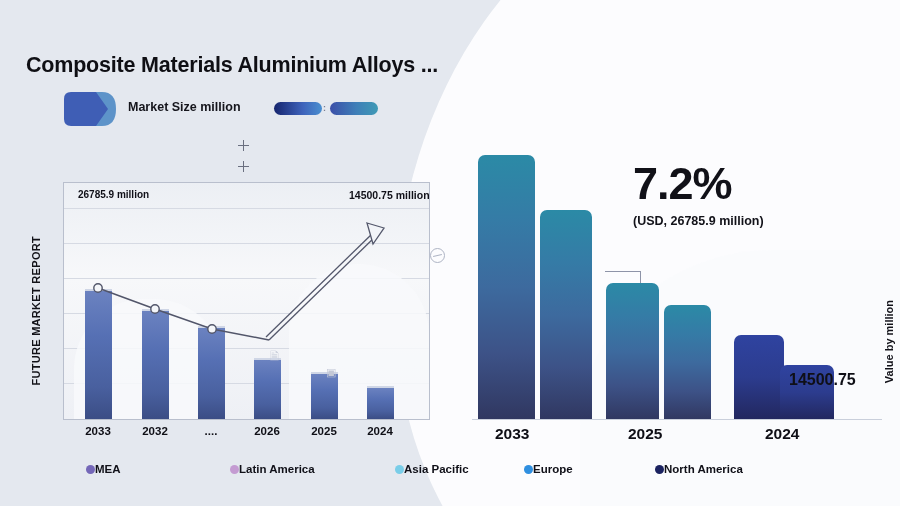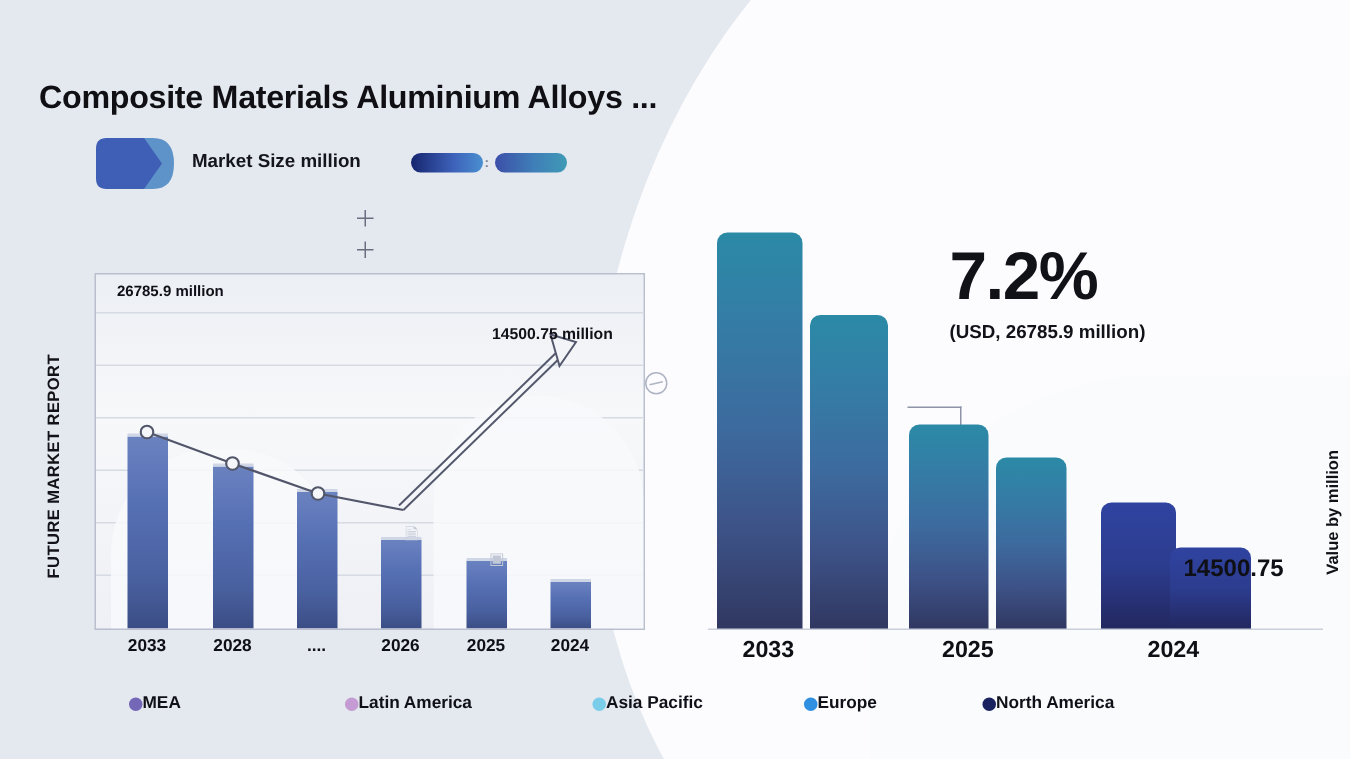--- a/index.html
+++ b/index.html
@@ -101,22 +101,22 @@
     position: absolute; bottom: 0; background: #f8f9fb; opacity: .85;
   }
   .hill1 { left: 10px; width: 150px; height: 120px; border-radius: 70px 70px 0 0; }
   .hill2 { right: 0px; width: 140px; height: 155px; border-radius: 80px 80px 0 0; }
 
   .val-left {
     position: absolute; left: 78px; top: 189px;
     font-size: 10px; font-weight: bold; color: #101018;
   }
   .val-right {
-    position: absolute; left: 328px; top: 189px;
-    font-size: 10.5px; font-weight: bold; color: #101018; margin-top: 28px;
+    position: absolute; left: 349px; top: 189px;
+    font-size: 10.5px; font-weight: bold; color: #101018;
   }
 
   .bar-l {
     position: absolute; bottom: 0;
     width: 27px;
     background: linear-gradient(180deg,#6b82c0 0%, #5670b4 35%, #49609f 75%, #3b4d85 100%);
     border-top: 2px solid #cfd6e6;
   }
 
   .xlabels-left {
@@ -268,21 +268,21 @@
       </svg>
     </div>
 
     <div class="val-left">26785.9 million</div>
     <div class="val-right">14500.75 million</div>
 
     <div class="circle-minus"></div>
 
     <div class="xlabels-left">
       <span style="left:14px;  width:42px;">2033</span>
-      <span style="left:71px;  width:42px;">2028</span>
+      <span style="left:71px;  width:42px;">2032</span>
       <span style="left:127px; width:42px;">....</span>
       <span style="left:183px; width:42px;">2026</span>
       <span style="left:240px; width:42px;">2025</span>
       <span style="left:296px; width:42px;">2024</span>
     </div>
   </div>
 
   <div class="right-panel">
     <div class="cagr-value">7.2%</div>
     <div class="cagr-sub">(USD, 26785.9 million)</div>
@@ -317,21 +317,21 @@
       <span class="legend-text">MEA</span>
     </div>
     <div class="legend-item" style="left:230px;">
       <span class="legend-dot" style="background:#c49bd2"></span>
       <span class="legend-text">Latin America</span>
     </div>
     <div class="legend-item" style="left:382px;margin-left:13px;">
       <span class="legend-dot" style="background:#79cde8"></span>
       <span class="legend-text">Asia Pacific</span>
     </div>
-    <div class="legend-item" style="left:536px;align-items:center;">
+    <div class="legend-item" style="left:524px;align-items:center;">
       <span class="legend-dot" style="background:#2f8fe0"></span>
       <span class="legend-text">Europe</span>
     </div>
     <div class="legend-item" style="left:655px;">
       <span class="legend-dot" style="background:#1b2260"></span>
       <span class="legend-text">North America</span>
     </div>
   </div>
 
 </div>

